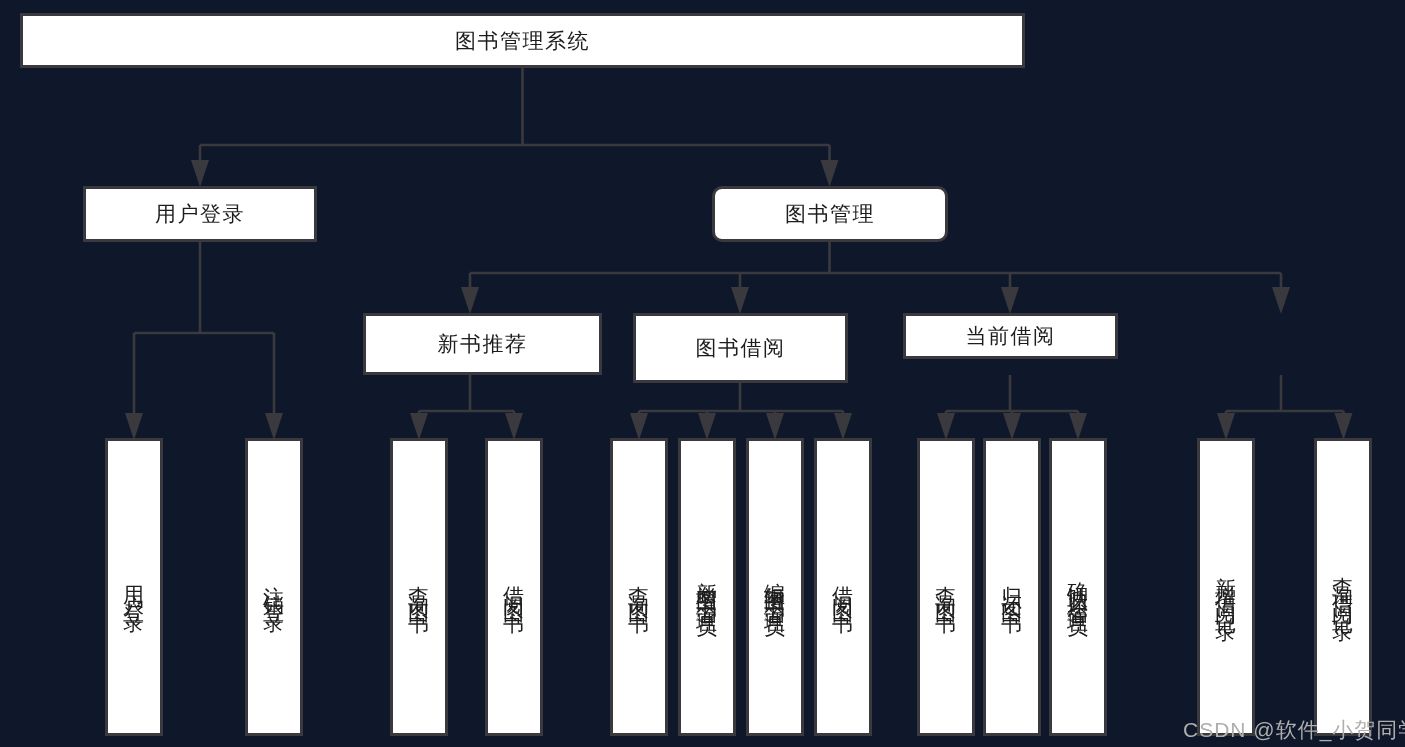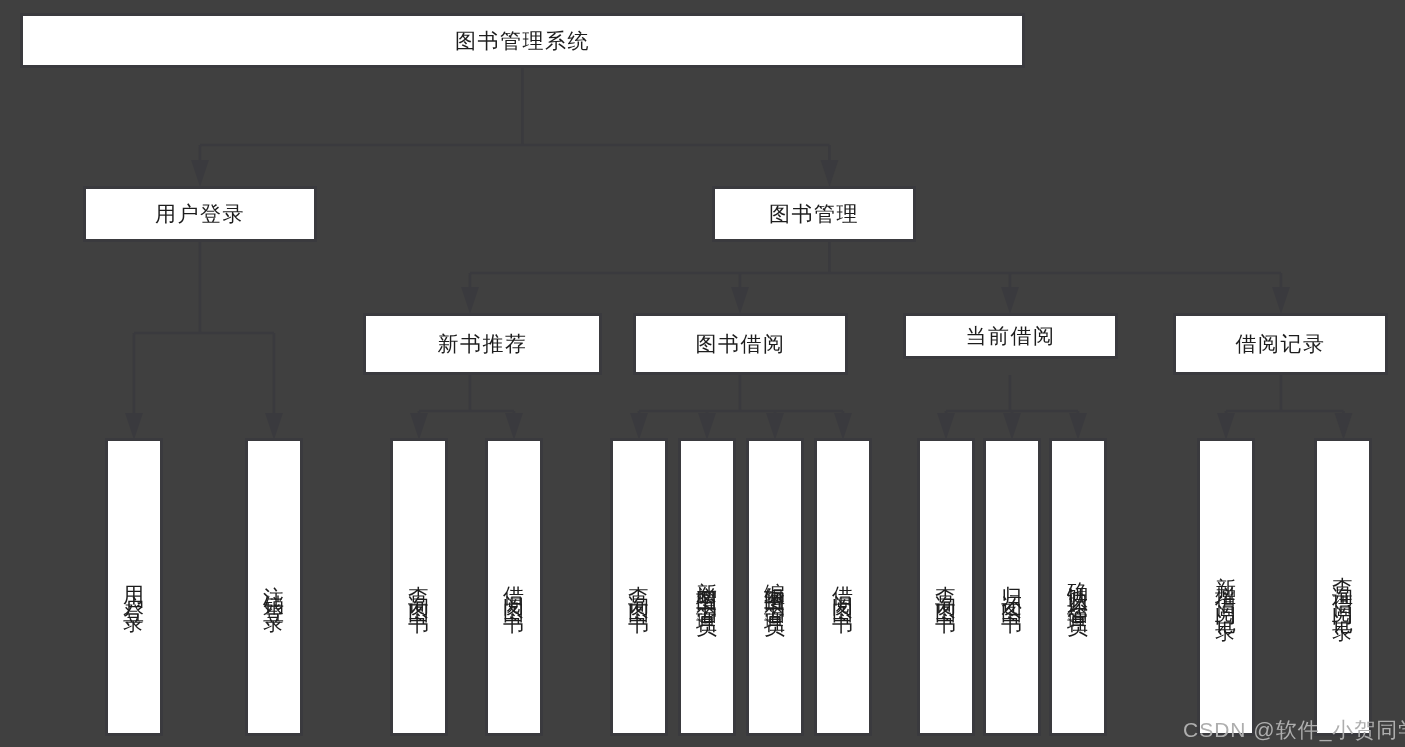--- a/index.html
+++ b/index.html
@@ -4,21 +4,21 @@
 <style>
   html, body {
     margin: 0; padding: 0;
     background: #ffffff;
     font-family: "Liberation Sans", "DejaVu Sans", sans-serif;
   }
   #canvas {
     position: relative;
     width: 1405px;
     height: 747px;
-    background: #404040;
+    background: #0f172a;
     overflow: hidden;
   }
   #connectors {
     position: absolute;
     left: 0; top: 0;
     z-index: 1;
   }
   .hbox {
     position: absolute;
     box-sizing: border-box;
@@ -115,35 +115,32 @@
     </g>
   </svg>
 
   <div class="hbox" style="left:20px; top:13px; width:1005px; height:55px;">
     <span class="lbl">图书管理系统</span>
   </div>
 
   <div class="hbox" style="left:83px; top:186px; width:234px; height:56px;">
     <span class="lbl">用户登录</span>
   </div>
-  <div class="hbox" style="left:712px; top:186px; width:204px; height:56px;">
+  <div class="hbox" style="left:712px; top:186px; width:236px; height:56px;border-radius:10px;">
     <span class="lbl">图书管理</span>
   </div>
 
   <div class="hbox" style="left:363px; top:313px; width:239px; height:62px;">
     <span class="lbl">新书推荐</span>
   </div>
-  <div class="hbox" style="left:633px; top:313px; width:215px; height:62px;">
+  <div class="hbox" style="left:633px; top:313px; width:215px; height:70px;">
     <span class="lbl">图书借阅</span>
   </div>
   <div class="hbox" style="left:903px; top:313px; width:215px; height:46px;">
     <span class="lbl">当前借阅</span>
-  </div>
-  <div class="hbox" style="left:1173px; top:313px; width:215px; height:62px;">
-    <span class="lbl">借阅记录</span>
   </div>
 
   <div class="vbox" style="left:105px;">
     <span class="lbl">用户登录</span>
   </div>
   <div class="vbox" style="left:245px;">
     <span class="lbl">注销登录</span>
   </div>
 
   <div class="vbox" style="left:390px;">

